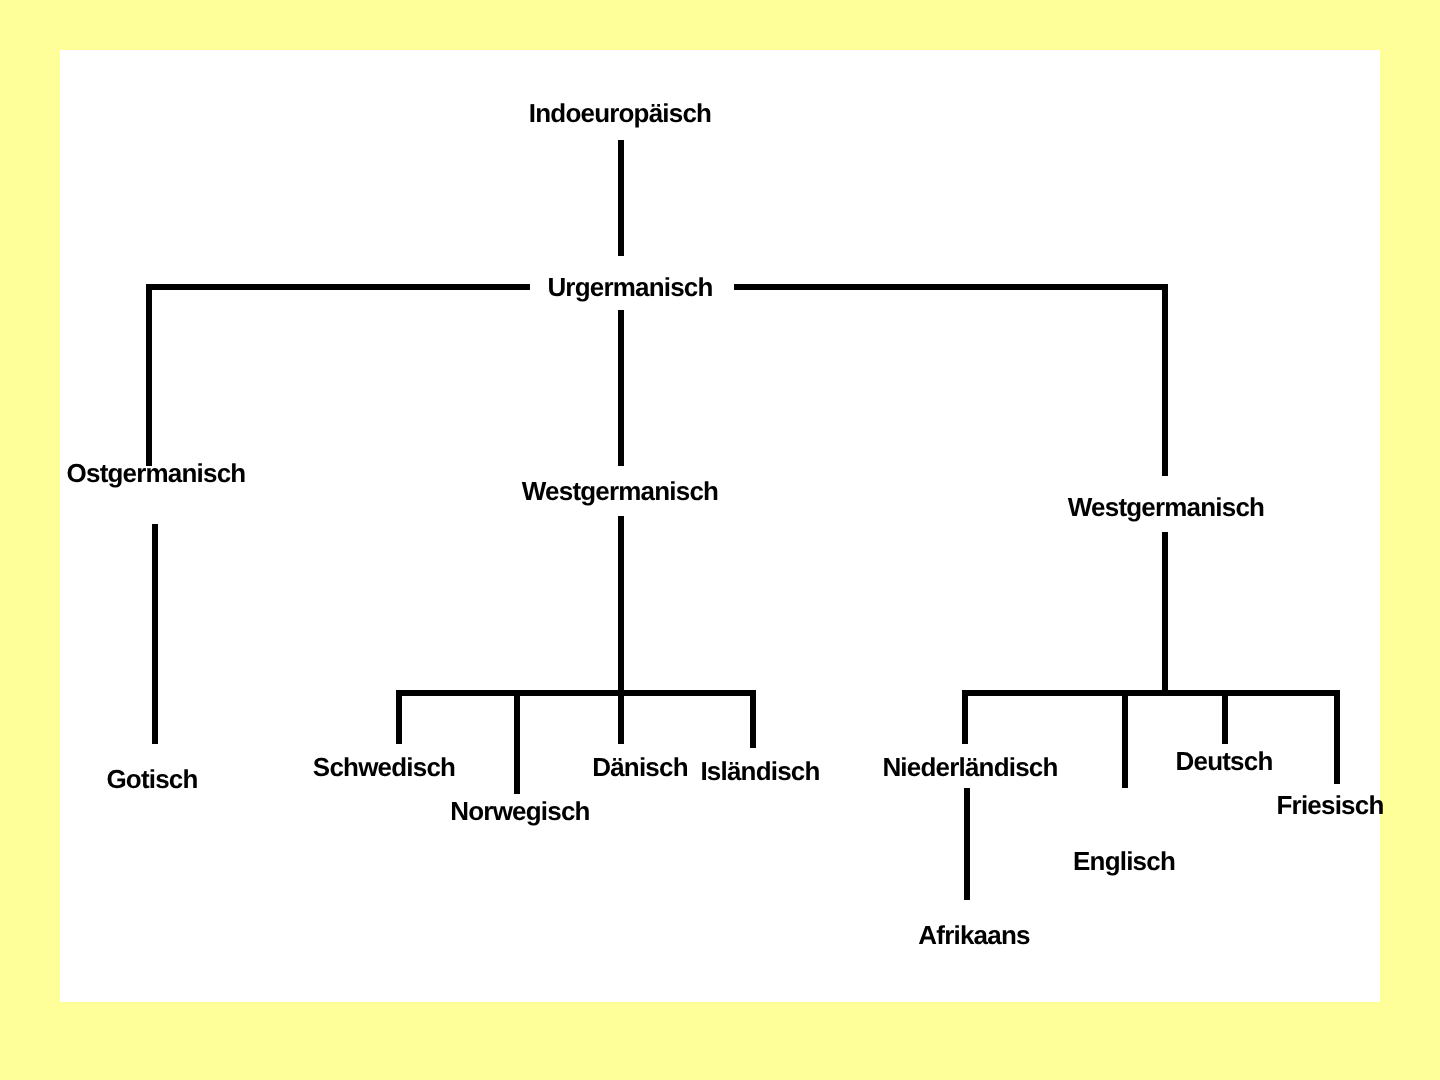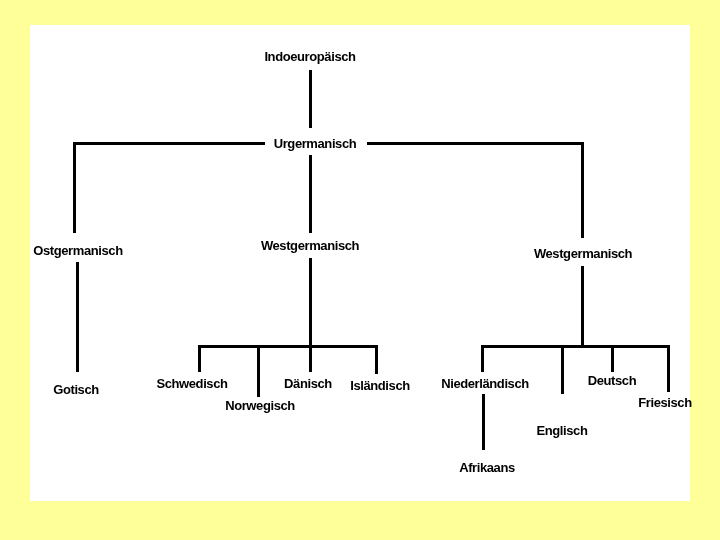--- a/index.html
+++ b/index.html
@@ -63,26 +63,26 @@
   <div class="line" style="left:581px; top:266px; width:3px;   height:79px;"></div>
   <div class="line" style="left:481px; top:345px; width:189px; height:3px;"></div>
   <div class="line" style="left:481px; top:345px; width:3px;   height:27px;"></div>
   <div class="line" style="left:561px; top:345px; width:3px;   height:49px;"></div>
   <div class="line" style="left:611px; top:345px; width:3px;   height:27px;"></div>
   <div class="line" style="left:667px; top:345px; width:3px;   height:47px;"></div>
   <div class="line" style="left:482px; top:394px; width:3px;   height:56px;"></div>
 
   <div class="node" style="left:310px; top:50px;">Indoeuropäisch</div>
   <div class="node" style="left:315px; top:137px;">Urgermanisch</div>
-  <div class="node" style="left:78px;  top:244px;">Ostgermanisch</div>
+  <div class="node" style="left:78px;  top:230px;">Ostgermanisch</div>
   <div class="node" style="left:310px; top:239px;">Westgermanisch</div>
   <div class="node" style="left:583px; top:247px;">Westgermanisch</div>
   <div class="node" style="left:76px;  top:383px;text-align:right;">Gotisch</div>
   <div class="node" style="left:192px; top:377px;">Schwedisch</div>
   <div class="node" style="left:260px; top:399px;">Norwegisch</div>
-  <div class="node" style="left:308px; top:377px;">Dänisch</div>
+  <div class="node" style="left:320px; top:377px;">Dänisch</div>
   <div class="node" style="left:380px; top:379px;">Isländisch</div>
   <div class="node" style="left:485px; top:377px;">Niederländisch</div>
   <div class="node" style="left:562px; top:396px;margin-top:28px;">Englisch</div>
   <div class="node" style="left:612px; top:374px;">Deutsch</div>
   <div class="node" style="left:665px; top:396px;text-align:center;">Friesisch</div>
   <div class="node" style="left:487px; top:461px;">Afrikaans</div>
 </div>
 
 </body></html>

